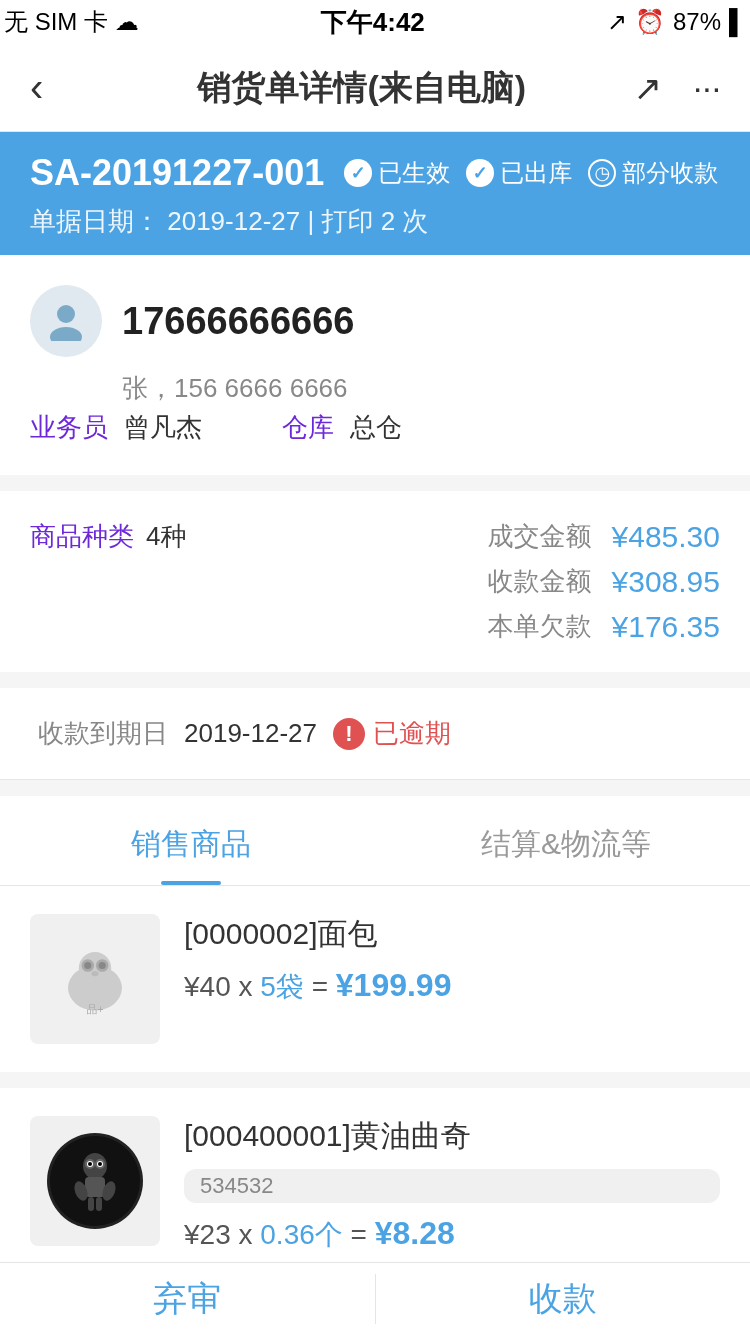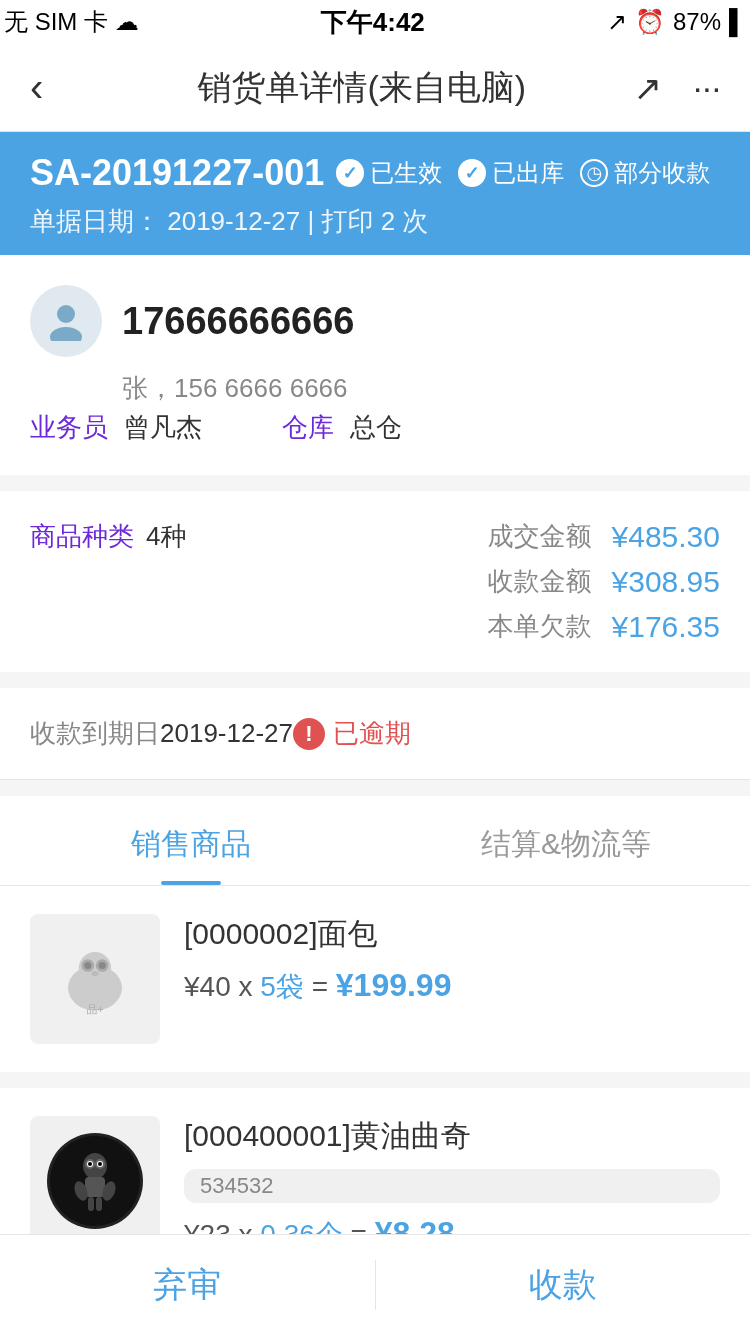--- a/index.html
+++ b/index.html
@@ -38,41 +38,41 @@
       border-bottom: 1px solid #e5e5e5;
     }
     .nav-back {
       font-size: 40px;
       color: #333;
       cursor: pointer;
       width: 60px;
     }
     .nav-title {
       font-size: 34px;
-      font-weight: 400;
+      font-weight: 700;
       color: #333;
       text-align: center;
     }
     .nav-actions {
       display: flex;
       align-items: center;
       gap: 30px;
     }
     .nav-share { font-size: 34px; color: #333; }
     .nav-more { font-size: 34px; color: #333; letter-spacing: -2px; }
 
     
     .header-banner {
       background: #4ba3e3;
       padding: 20px 30px 16px;
     }
     .banner-top {
       display: flex;
       align-items: center;
-      gap: 12px;
+      gap: 20px;
       margin-bottom: 10px;
     }
     .banner-id {
       font-size: 36px;
       font-weight: bold;
       color: #fff;
     }
     .banner-badges {
       display: flex;
       align-items: center;
@@ -195,25 +195,25 @@
       align-items: center;
       gap: 20px;
       font-size: 26px;
     }
     .amount-label { color: #888; }
     .amount-value-blue { color: #4ba3e3; font-size: 30px; font-weight: 500; }
 
     
     .due-section {
       background: #fff;
-      padding: 28px 30px;
+      padding: 28px 38px;
       margin-bottom: 16px;
       display: flex;
       align-items: center;
-      gap: 0;
+      gap: 16px;
       font-size: 26px;
       color: #555;
       border-bottom: 1px solid #e5e5e5;
     }
     .due-label { color: #888; }
     .due-date { color: #333; }
     .overdue-badge {
       display: flex;
       align-items: center;
       gap: 8px;
@@ -313,21 +313,21 @@
     }
     .price-highlight { color: #4ba3e3; }
     .price-total { color: #4ba3e3; font-weight: 600; font-size: 32px; }
 
     
     .bottom-bar {
       position: fixed;
       bottom: 0;
       left: 0;
       width: 750px;
-      height: 100px;
+      height: 72px;
       background: #fff;
       border-top: 1px solid #e5e5e5;
       display: flex;
       align-items: center;
     }
     .bottom-btn {
       flex: 1;
       text-align: center;
       font-size: 34px;
       color: #4ba3e3;

